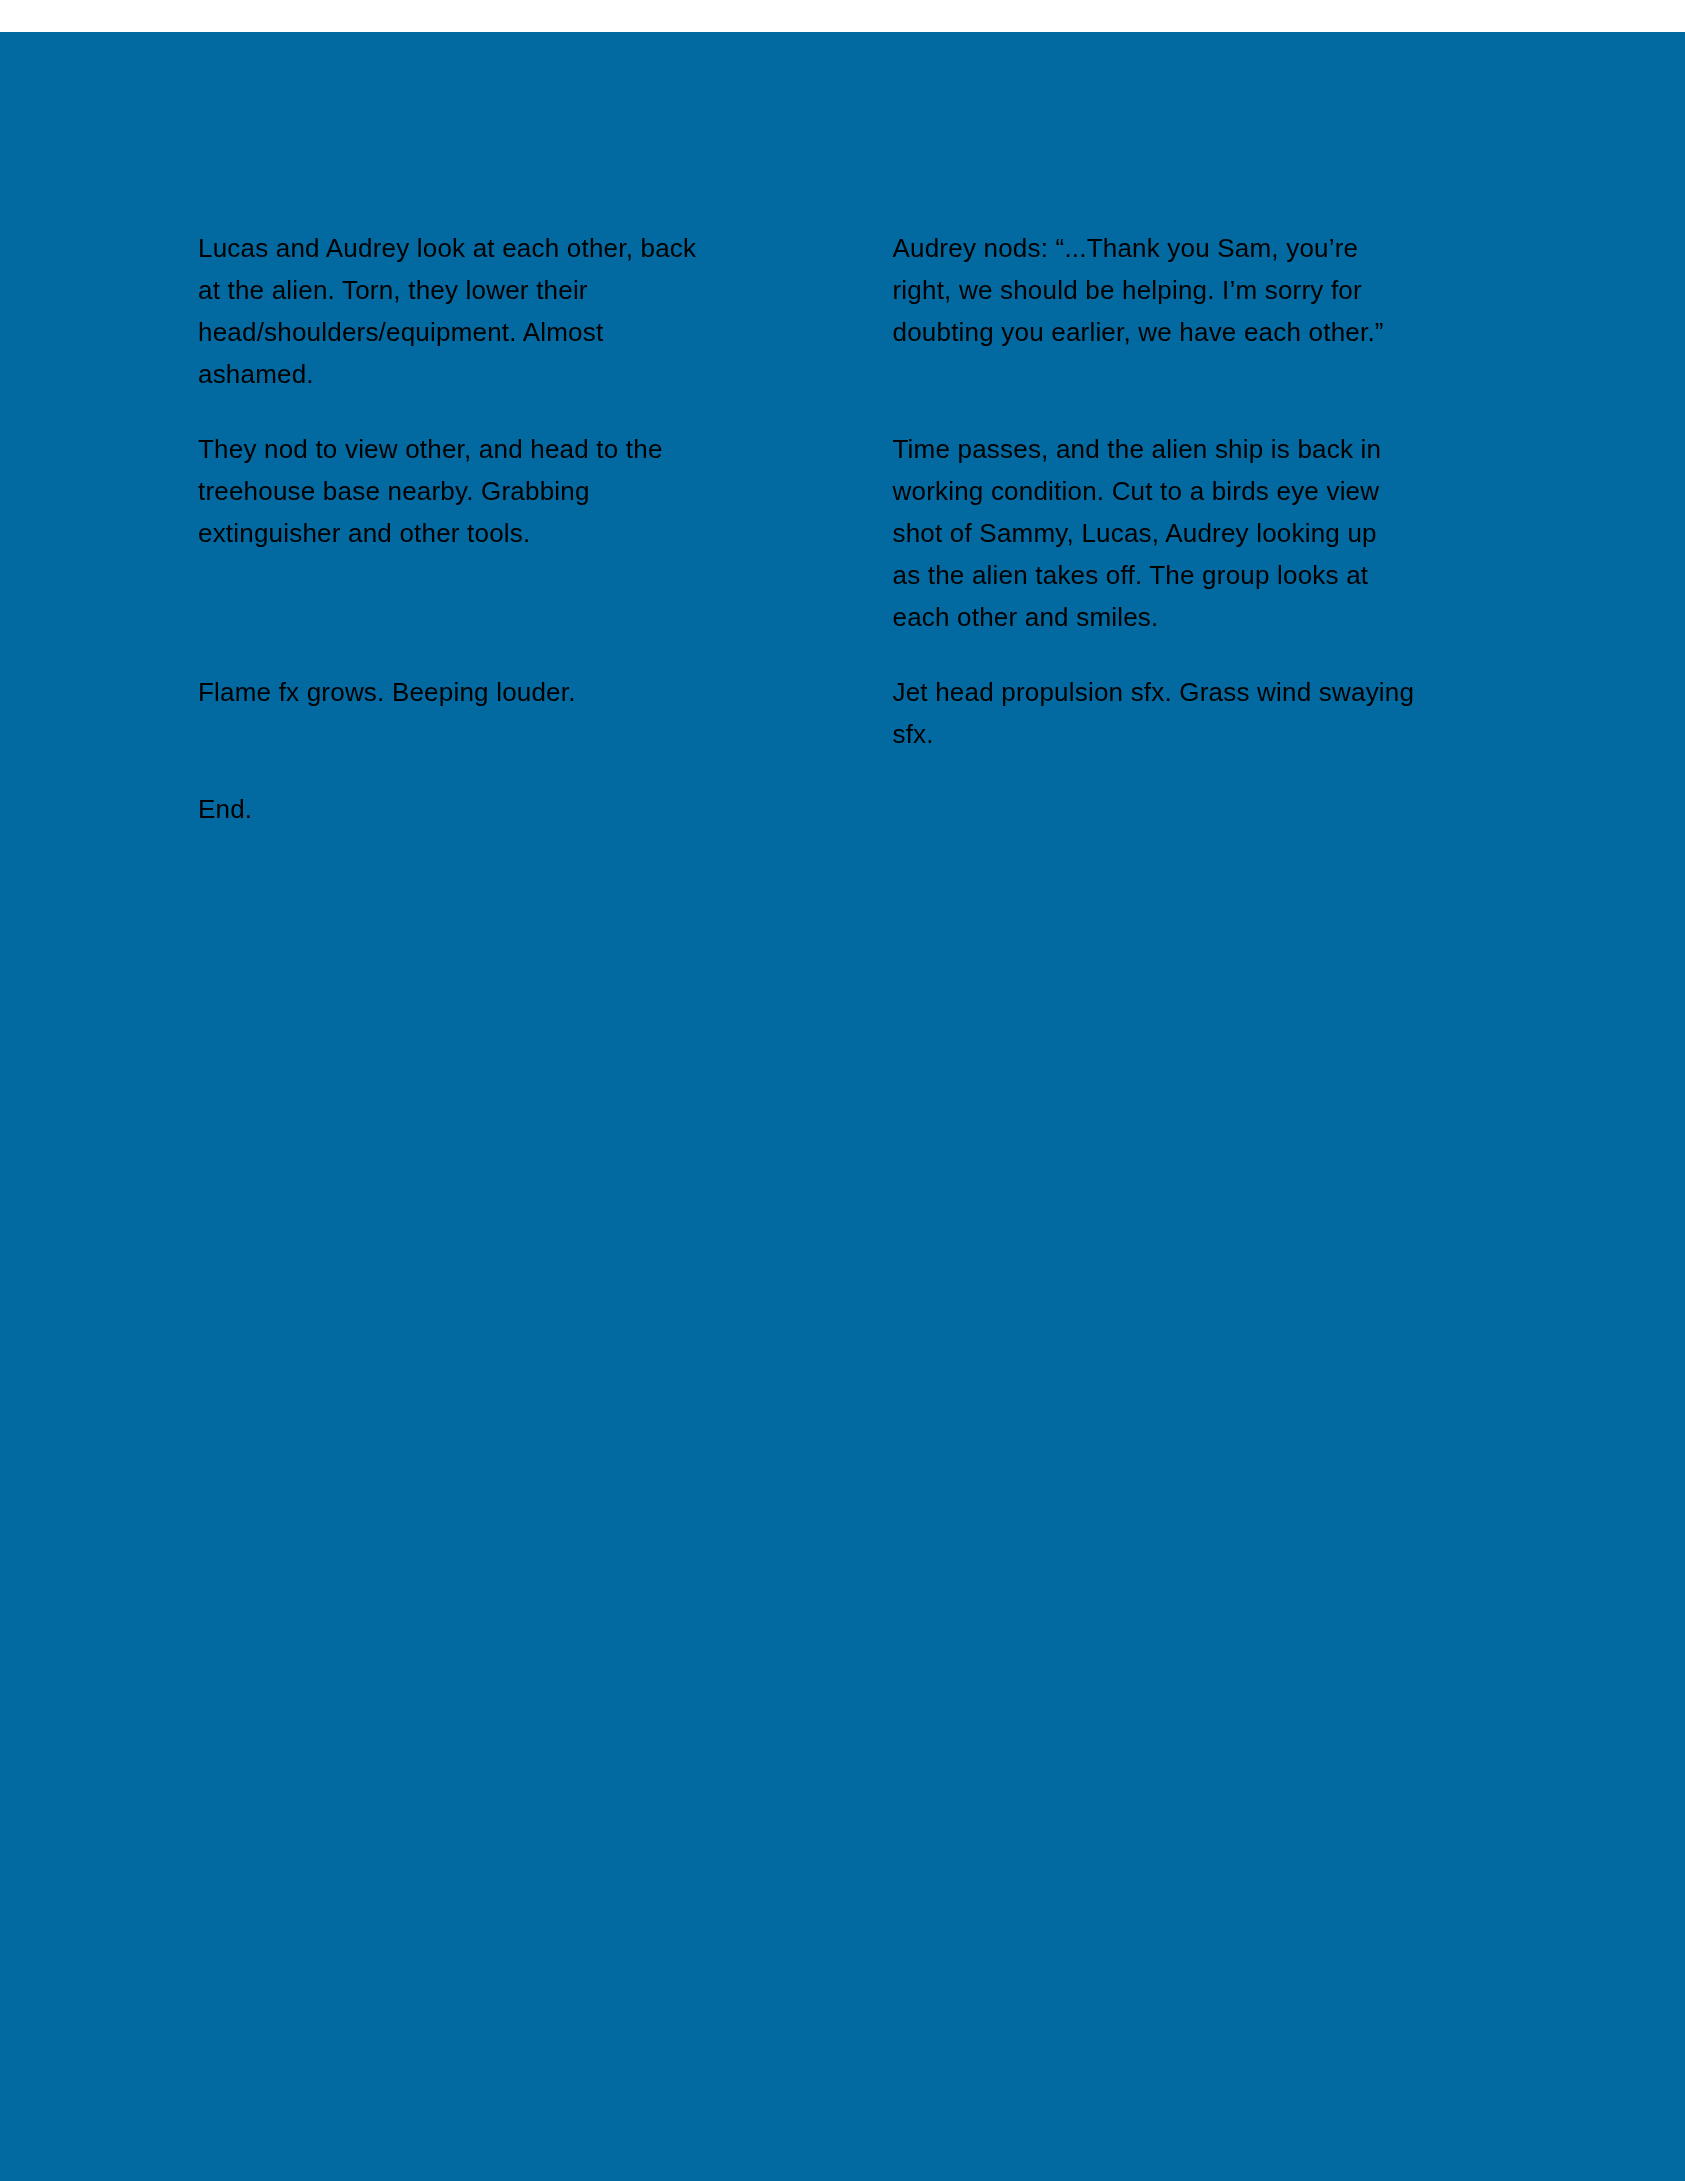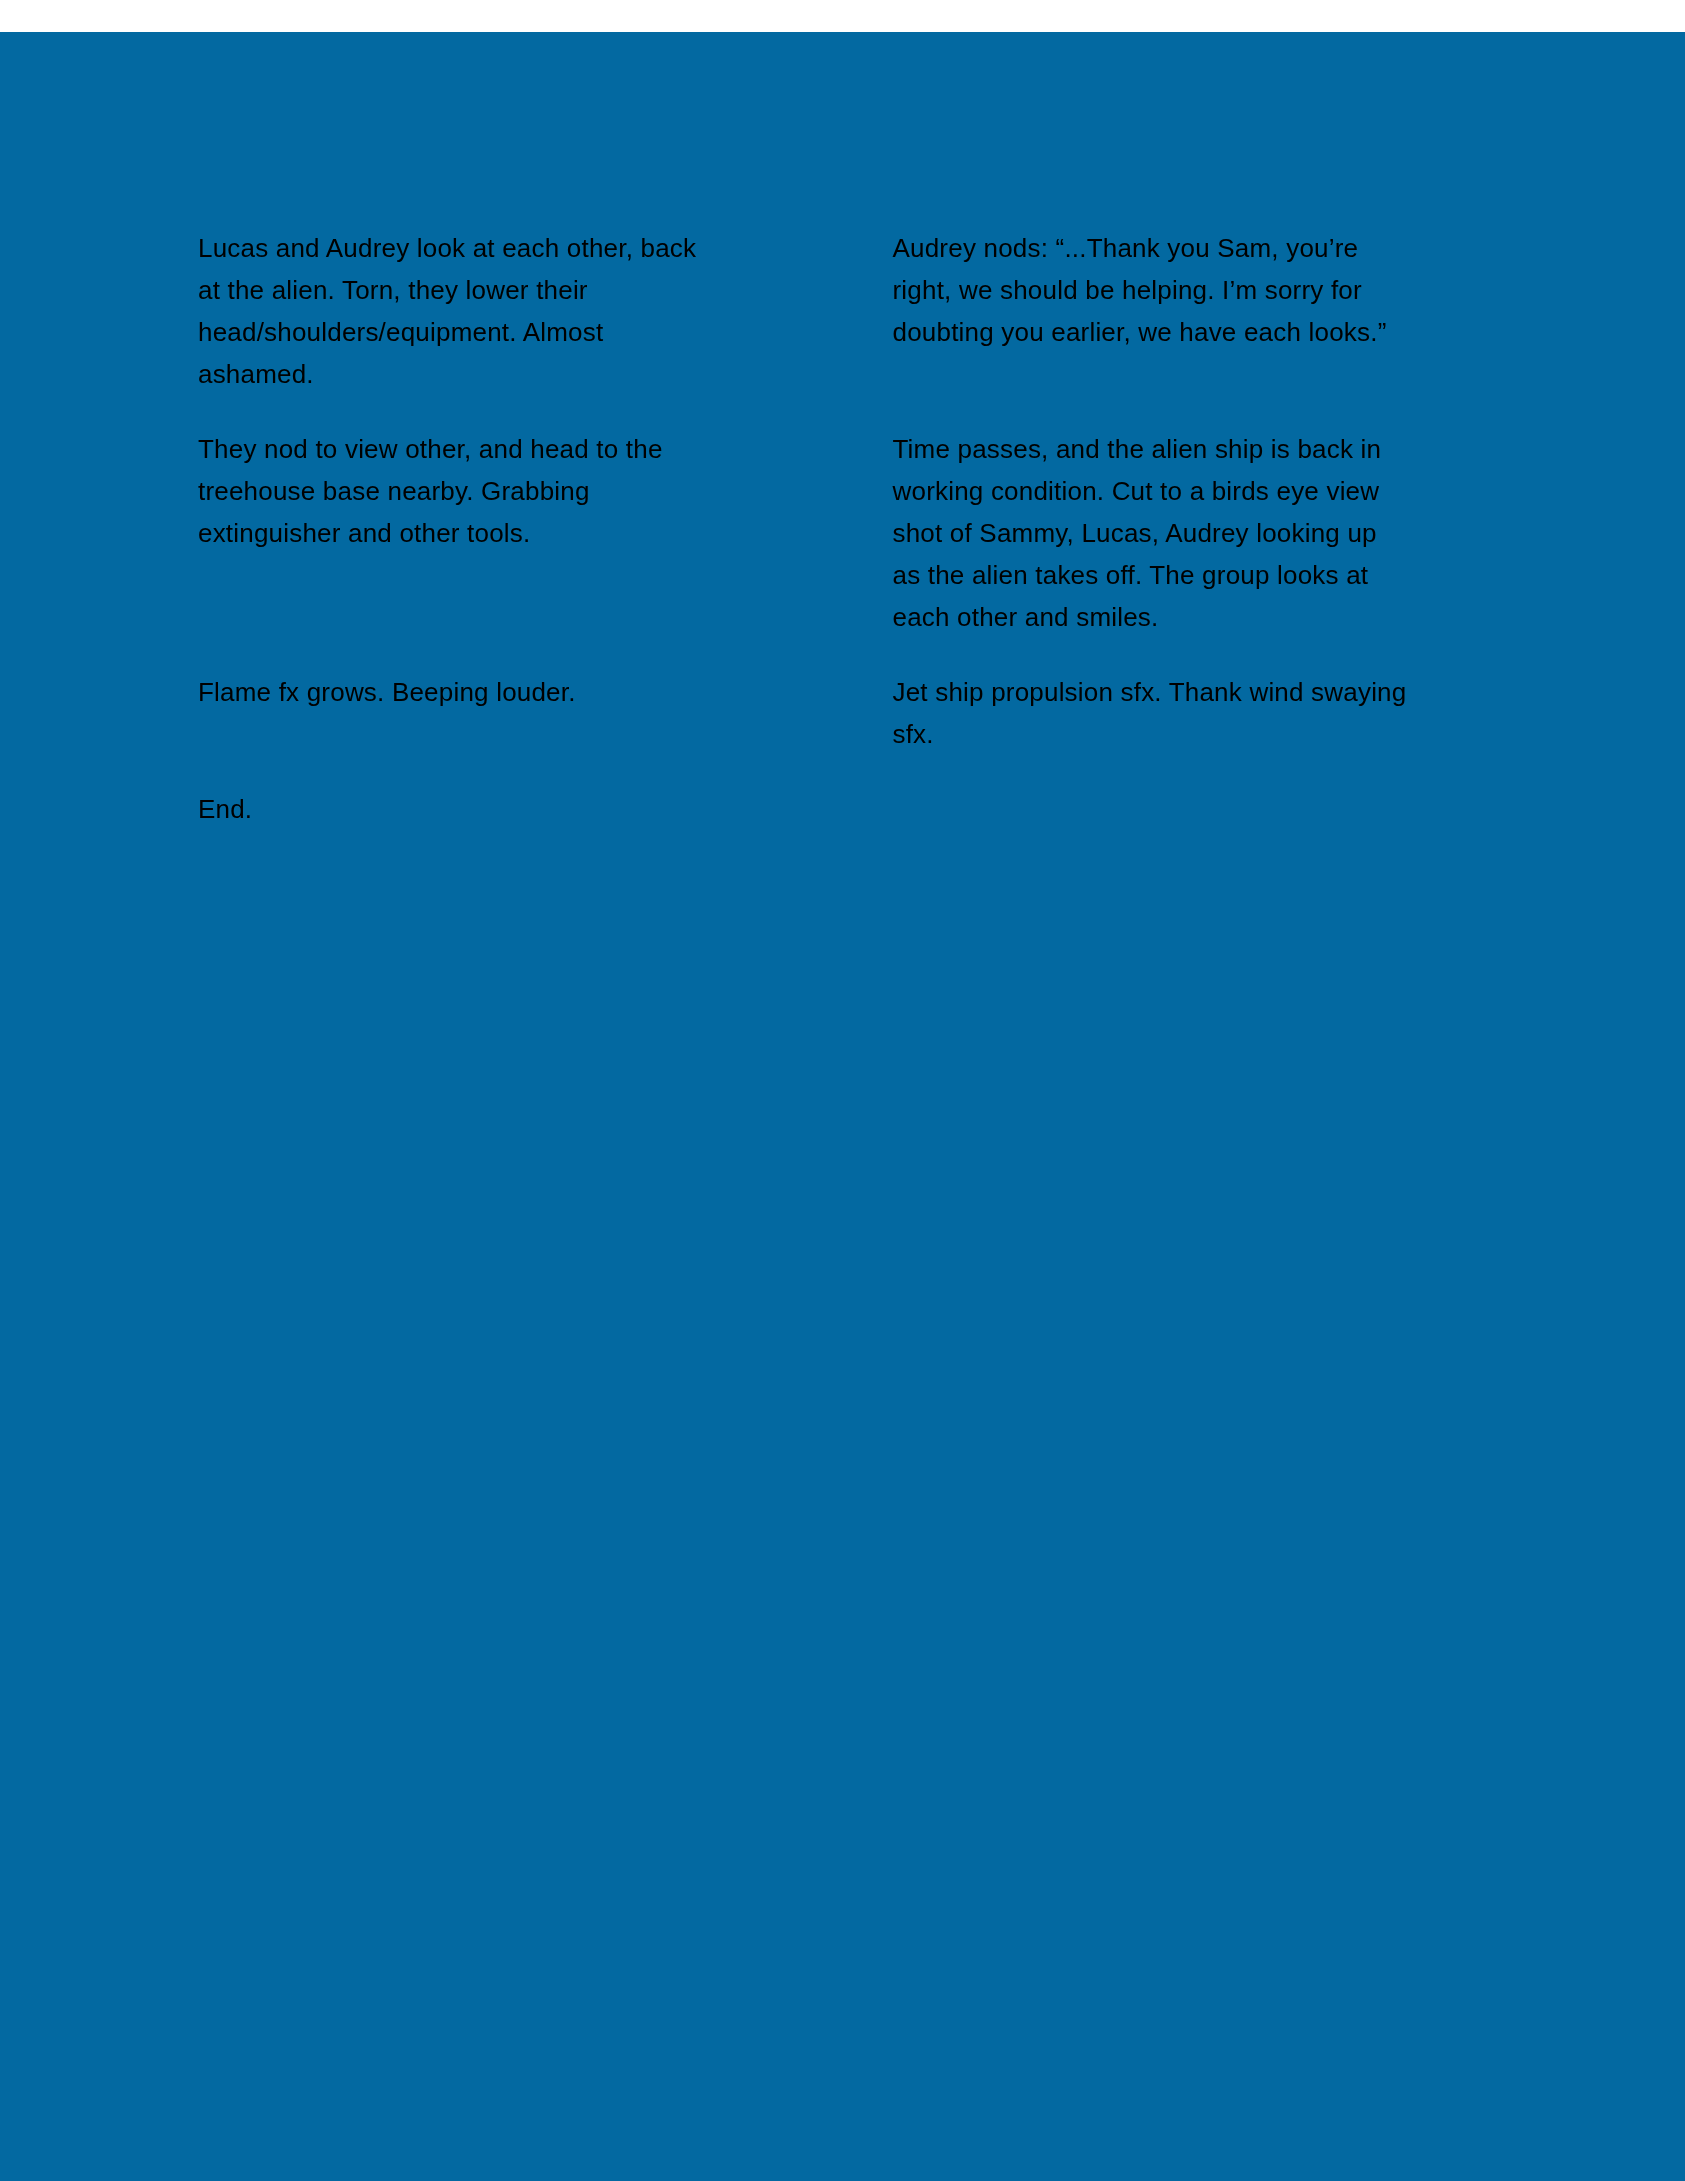--- a/index.html
+++ b/index.html
@@ -39,33 +39,33 @@
 
 <div class="page">
   <div class="doc-grid">
 
     <div class="cell">Lucas and Audrey look at each other, back
 at the alien. Torn, they lower their
 head/shoulders/equipment. Almost
 ashamed.</div>
     <div class="cell">Audrey nods: “...Thank you Sam, you’re
 right, we should be helping. I’m sorry for
-doubting you earlier, we have each looks.”</div>
+doubting you earlier, we have each other.”</div>
 
     <div class="cell">They nod to view other, and head to the
 treehouse base nearby. Grabbing
 extinguisher and other tools.</div>
     <div class="cell">Time passes, and the alien ship is back in
 working condition. Cut to a birds eye view
 shot of Sammy, Lucas, Audrey looking up
 as the alien takes off. The group looks at
 each other and smiles.</div>
 
     <div class="cell">Flame fx grows. Beeping louder.</div>
-    <div class="cell">Jet ship propulsion sfx. Thank wind swaying
+    <div class="cell">Jet head propulsion sfx. Grass wind swaying
 sfx.</div>
 
     <div class="cell">End.</div>
     <div class="cell"></div>
 
   </div>
 </div>
 
 
 </body></html>

